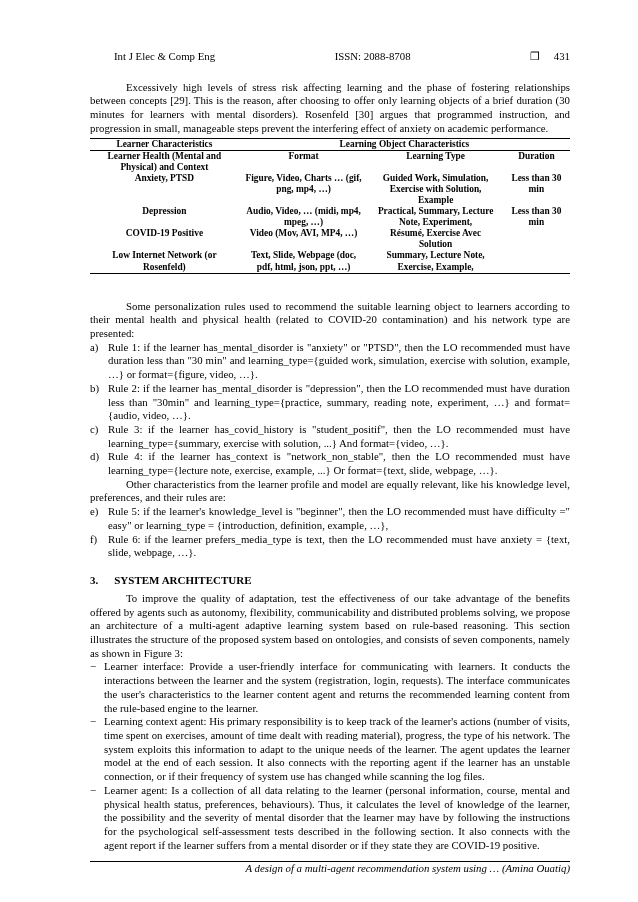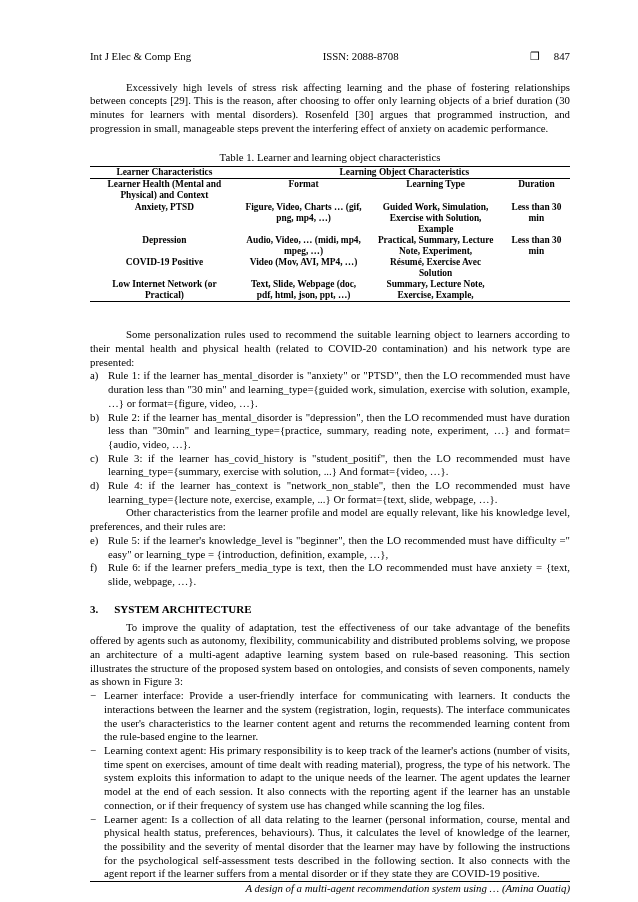--- a/index.html
+++ b/index.html
@@ -8,21 +8,21 @@
   .page {
     position: relative;
     width: 638px; height: 902px;
     margin: 0 auto;
     background: #fff;
     padding: 50px 68px 26px 90px;
     display: flex; flex-direction: column;
     font-size: 10.8px; line-height: 1.27;
     overflow: hidden;
   }
-  .hdr { display: flex; justify-content: space-between; align-items: center; margin-bottom: 17px; }
+  .hdr { display: flex; justify-content: space-between; align-items: center; margin-bottom: 17px; margin-left: 24px; }
   .hdr .pg { display: inline-flex; gap: 14px; align-items: baseline; }
   .para { text-align: justify; text-indent: 36px; }
   .caption { text-align: center; margin-top: 15px; }
   .tbl { width: 100%; border-collapse: collapse; margin-top: 2px; font-size: 9.4px; line-height: 1.18; border-top: 1px solid #000; border-bottom: 1px solid #000; }
   .tbl th, .tbl td { font-weight: bold; text-align: center; vertical-align: top; padding: 0 4px; }
   .tbl .group-row th { border-bottom: 1px solid #000; }
   .c1 { width: 31%; } .c2 { width: 27%; } .c3 { width: 28%; } .c4 { width: 14%; }
   .gap-top { margin-top: 26px; }
   .rule, .bullet { display: flex; }
   .rule-label { flex: none; width: 18px; }
@@ -37,27 +37,26 @@
 </head>
 <body>
 
 <div class="page">
 
   <header class="hdr">
     <span>Int J Elec &amp; Comp Eng</span>
     <span>ISSN: 2088-8708</span>
     <span class="pg">
       <span>❒</span>
-      <span>847</span>
+      <span>431</span>
     </span>
   </header>
 
   <p class="para">Excessively high levels of stress risk affecting learning and the phase of fostering relationships between concepts [29]. This is the reason, after choosing to offer only learning objects of a brief duration (30 minutes for learners with mental disorders). Rosenfeld [30] argues that programmed instruction, and progression in small, manageable steps prevent the interfering effect of anxiety on academic performance.</p>
 
-  <div class="caption">Table 1. Learner and learning object characteristics</div>
 
   <table class="tbl">
     <colgroup>
         <col class="c1">
         <col class="c2">
         <col class="c3">
         <col class="c4">
       </colgroup>
     <thead>
       <tr class="group-row">
@@ -84,21 +83,21 @@
         <td>Practical, Summary, Lecture Note, Experiment,</td>
         <td>Less than 30 min</td>
       </tr>
       <tr>
         <td>COVID-19 Positive</td>
         <td>Video (Mov, AVI, MP4, …)</td>
         <td>Résumé, Exercise Avec Solution</td>
         <td></td>
       </tr>
       <tr>
-        <td>Low Internet Network (or Practical)</td>
+        <td>Low Internet Network (or Rosenfeld)</td>
         <td>Text, Slide, Webpage (doc, pdf, html, json, ppt, …)</td>
         <td>Summary, Lecture Note, Exercise, Example,</td>
         <td></td>
       </tr>
     </tbody>
   </table>
 
   <p class="para gap-top">Some personalization rules used to recommend the suitable learning object to learners according to their mental health and physical health (related to COVID-20 contamination) and his network type are presented:</p>
 
   <div class="rule">

